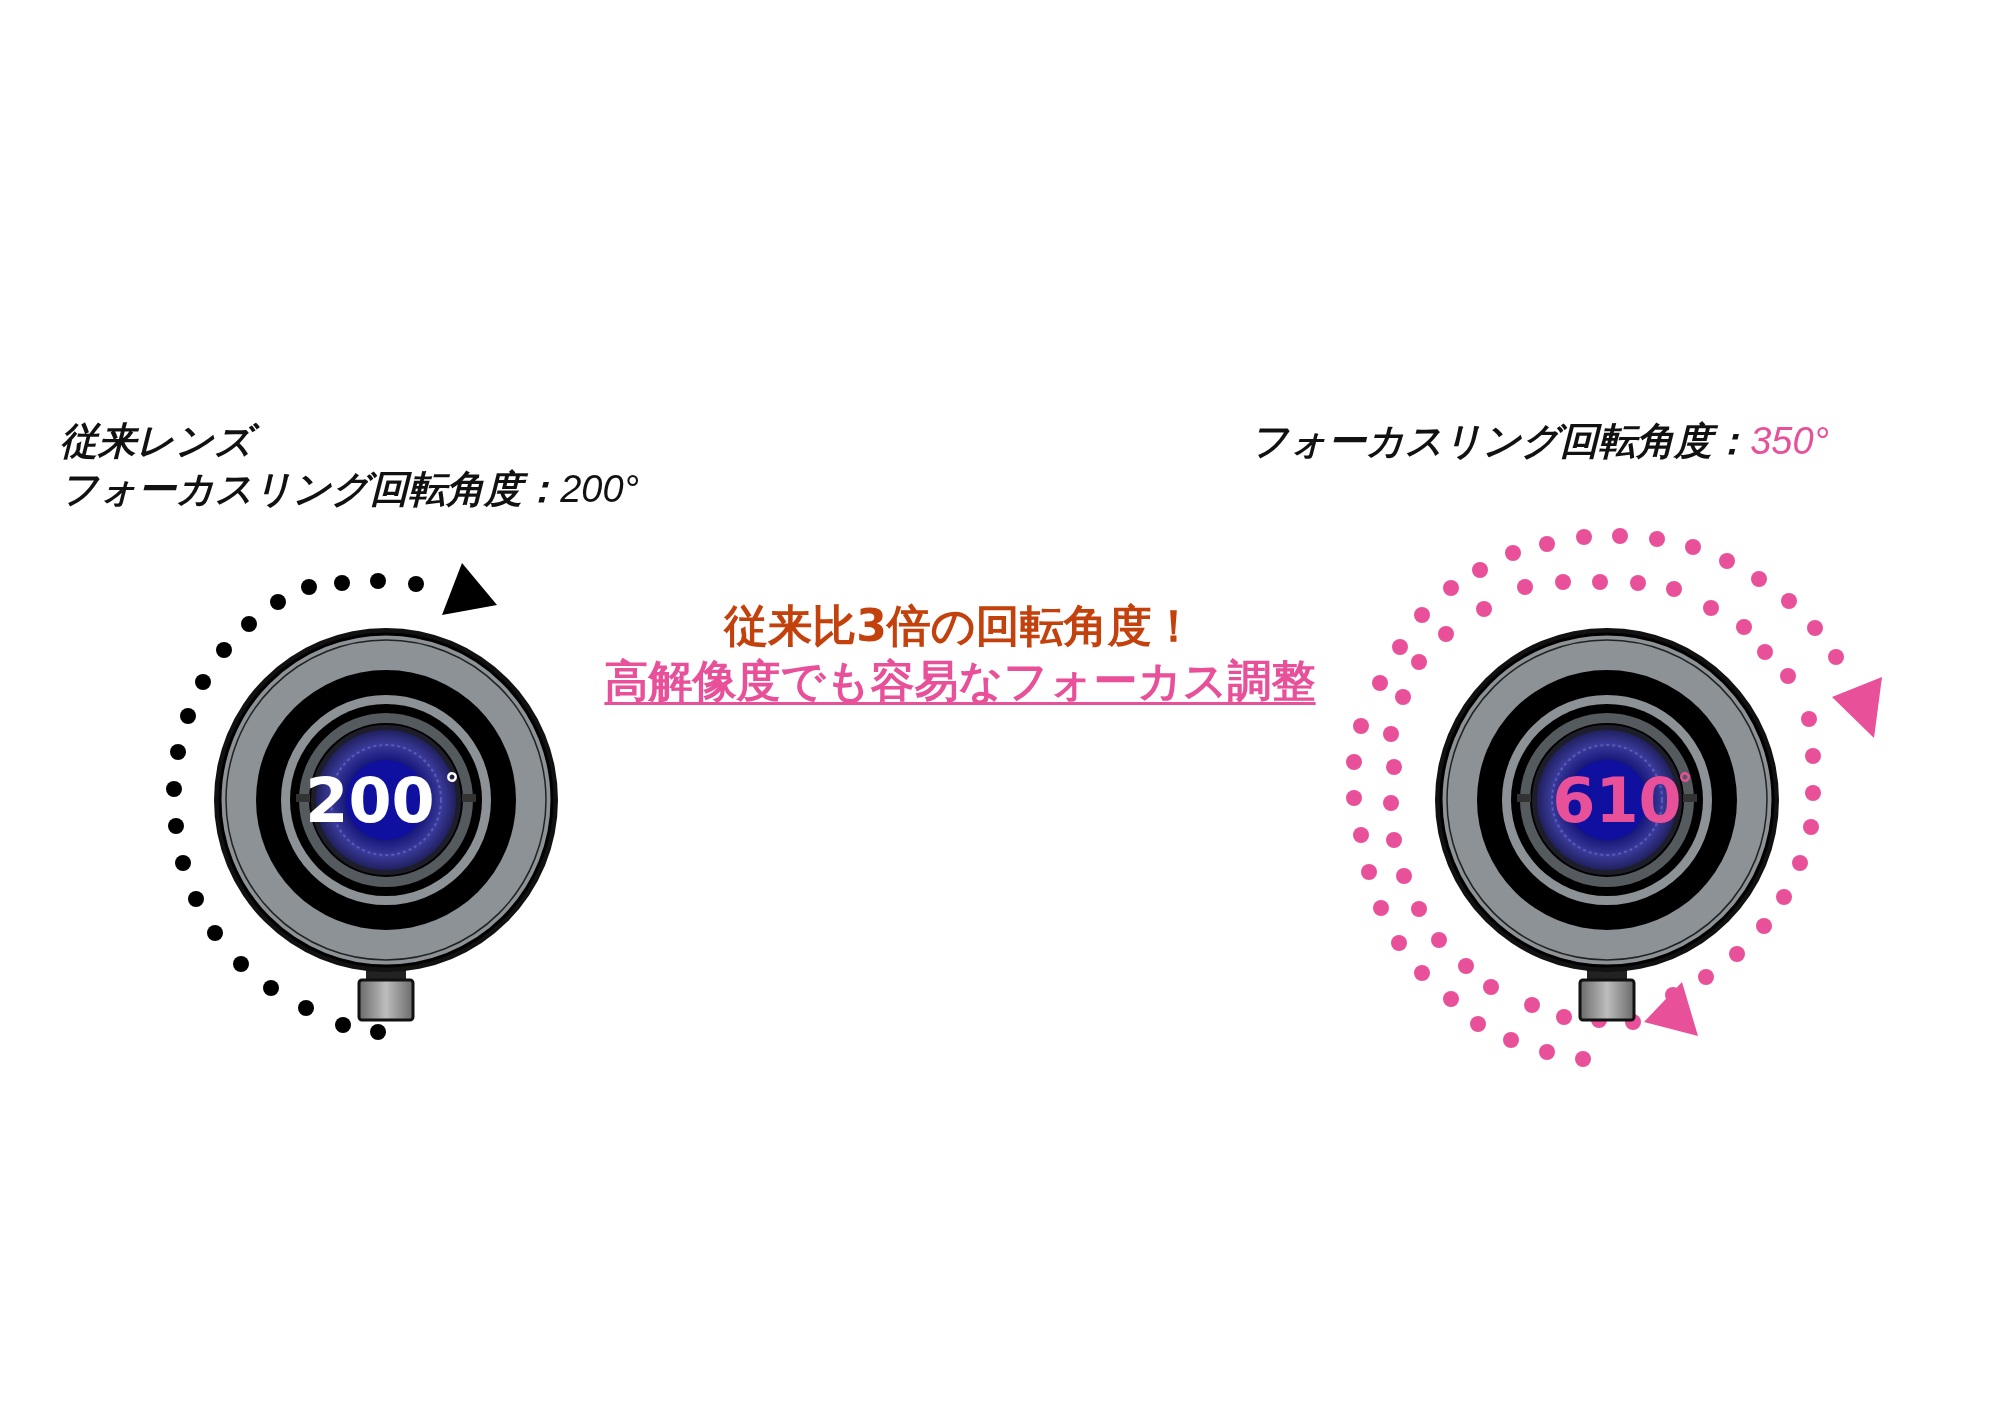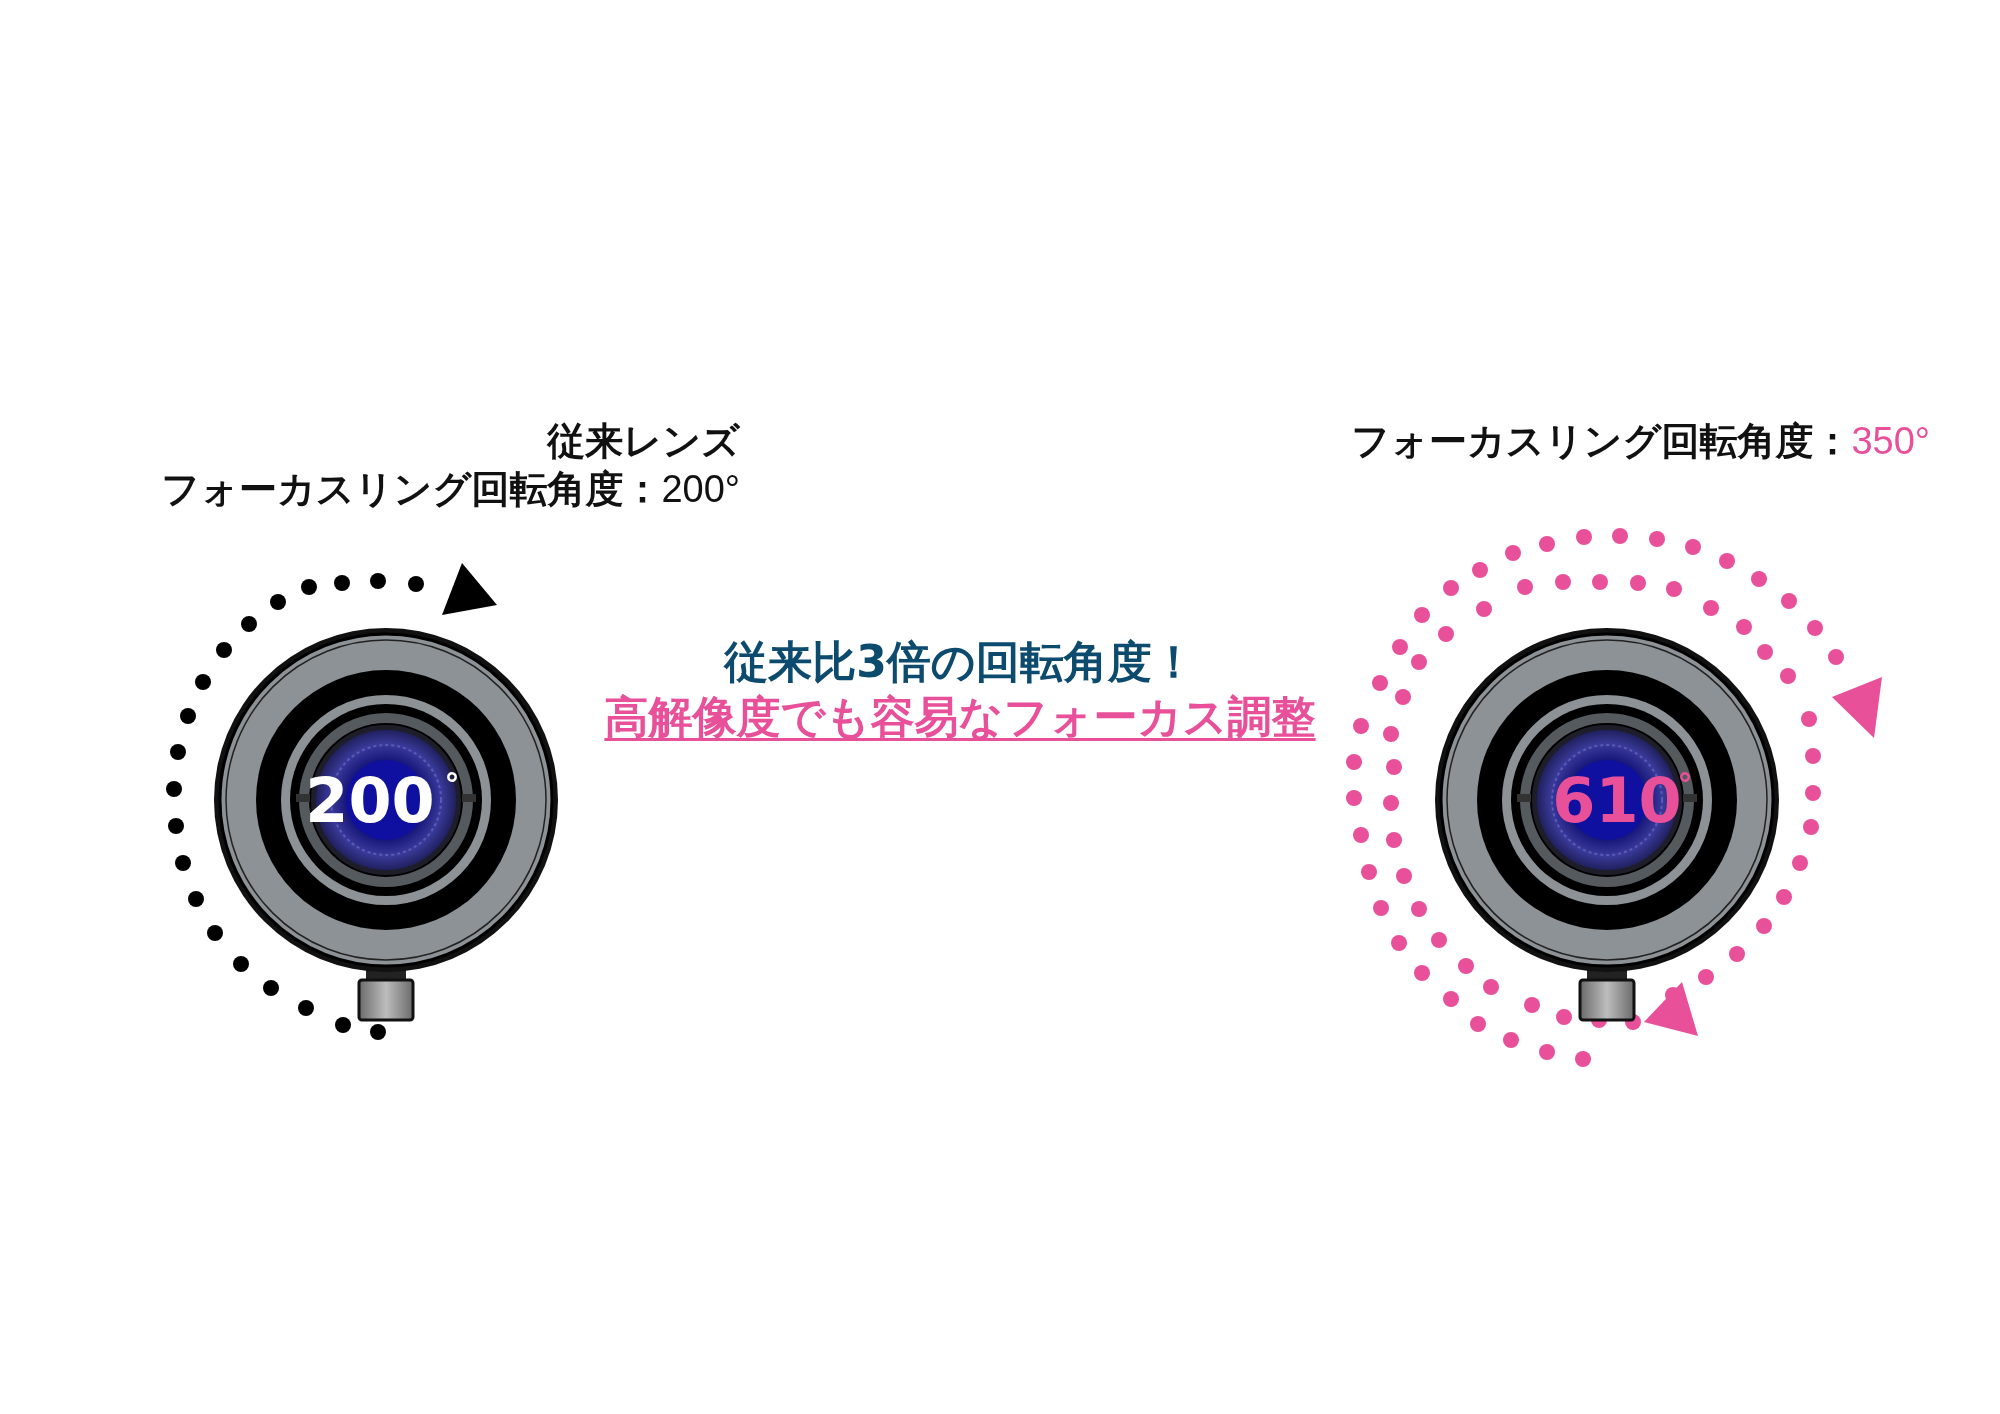--- a/index.html
+++ b/index.html
@@ -1,26 +1,26 @@
 <!DOCTYPE html>
 <html><head>
 <meta charset="utf-8">
 <style>
   html, body { margin:0; padding:0; background:#ffffff; }
   body { width:2000px; height:1414px; position:relative; overflow:hidden;
          font-family:"DejaVu Sans", "Liberation Sans", sans-serif; }
-  .caption { position:absolute; text-align:right; font-weight:bold; color:#111; line-height:1.25; }
+  .caption { position:absolute; text-align:left; font-weight:bold; color:#111; line-height:1.25;font-style:italic; }
   .cap-left { left:60px; top:418px; width:680px; font-size:38px; }
   .cap-right { left:1250px; top:418px; width:680px; font-size:38px; }
   .mpx { background:linear-gradient(180deg,#f0c400 0%, #c9a12a 45%, #8a8a8a 100%);
          -webkit-background-clip:text; background-clip:text; color:transparent; font-family:"Liberation Sans", sans-serif; }
   .num-pink { color:#e8509a; font-family:"Liberation Sans", sans-serif; font-weight:normal; }
   .num-black { font-family:"Liberation Sans", sans-serif; font-weight:normal; }
   .center-msg { position:absolute; left:560px; top:600px; width:800px; text-align:center; font-weight:bold; }
-  .center-msg .l1 { font-size:44px; color:#0c4a6e; line-height:1.2;margin-top:36px; }
+  .center-msg .l1 { font-size:44px; color:#c2410c; line-height:1.2; }
   .center-msg .l2 { font-size:44px; color:#e8509a; line-height:1.25; text-decoration:underline; text-decoration-thickness:3px; text-underline-offset:6px; }
   svg.art { position:absolute; left:0; top:0; }
   .deg-label { font-family:"DejaVu Sans", sans-serif; font-weight:bold; }
 </style>
 </head>
 <body>
 
 <div class="caption cap-left">
   <div>従来レンズ</div>
   <div><span>フォーカスリング回転角度：</span><span class="num-black">200°</span></div>

